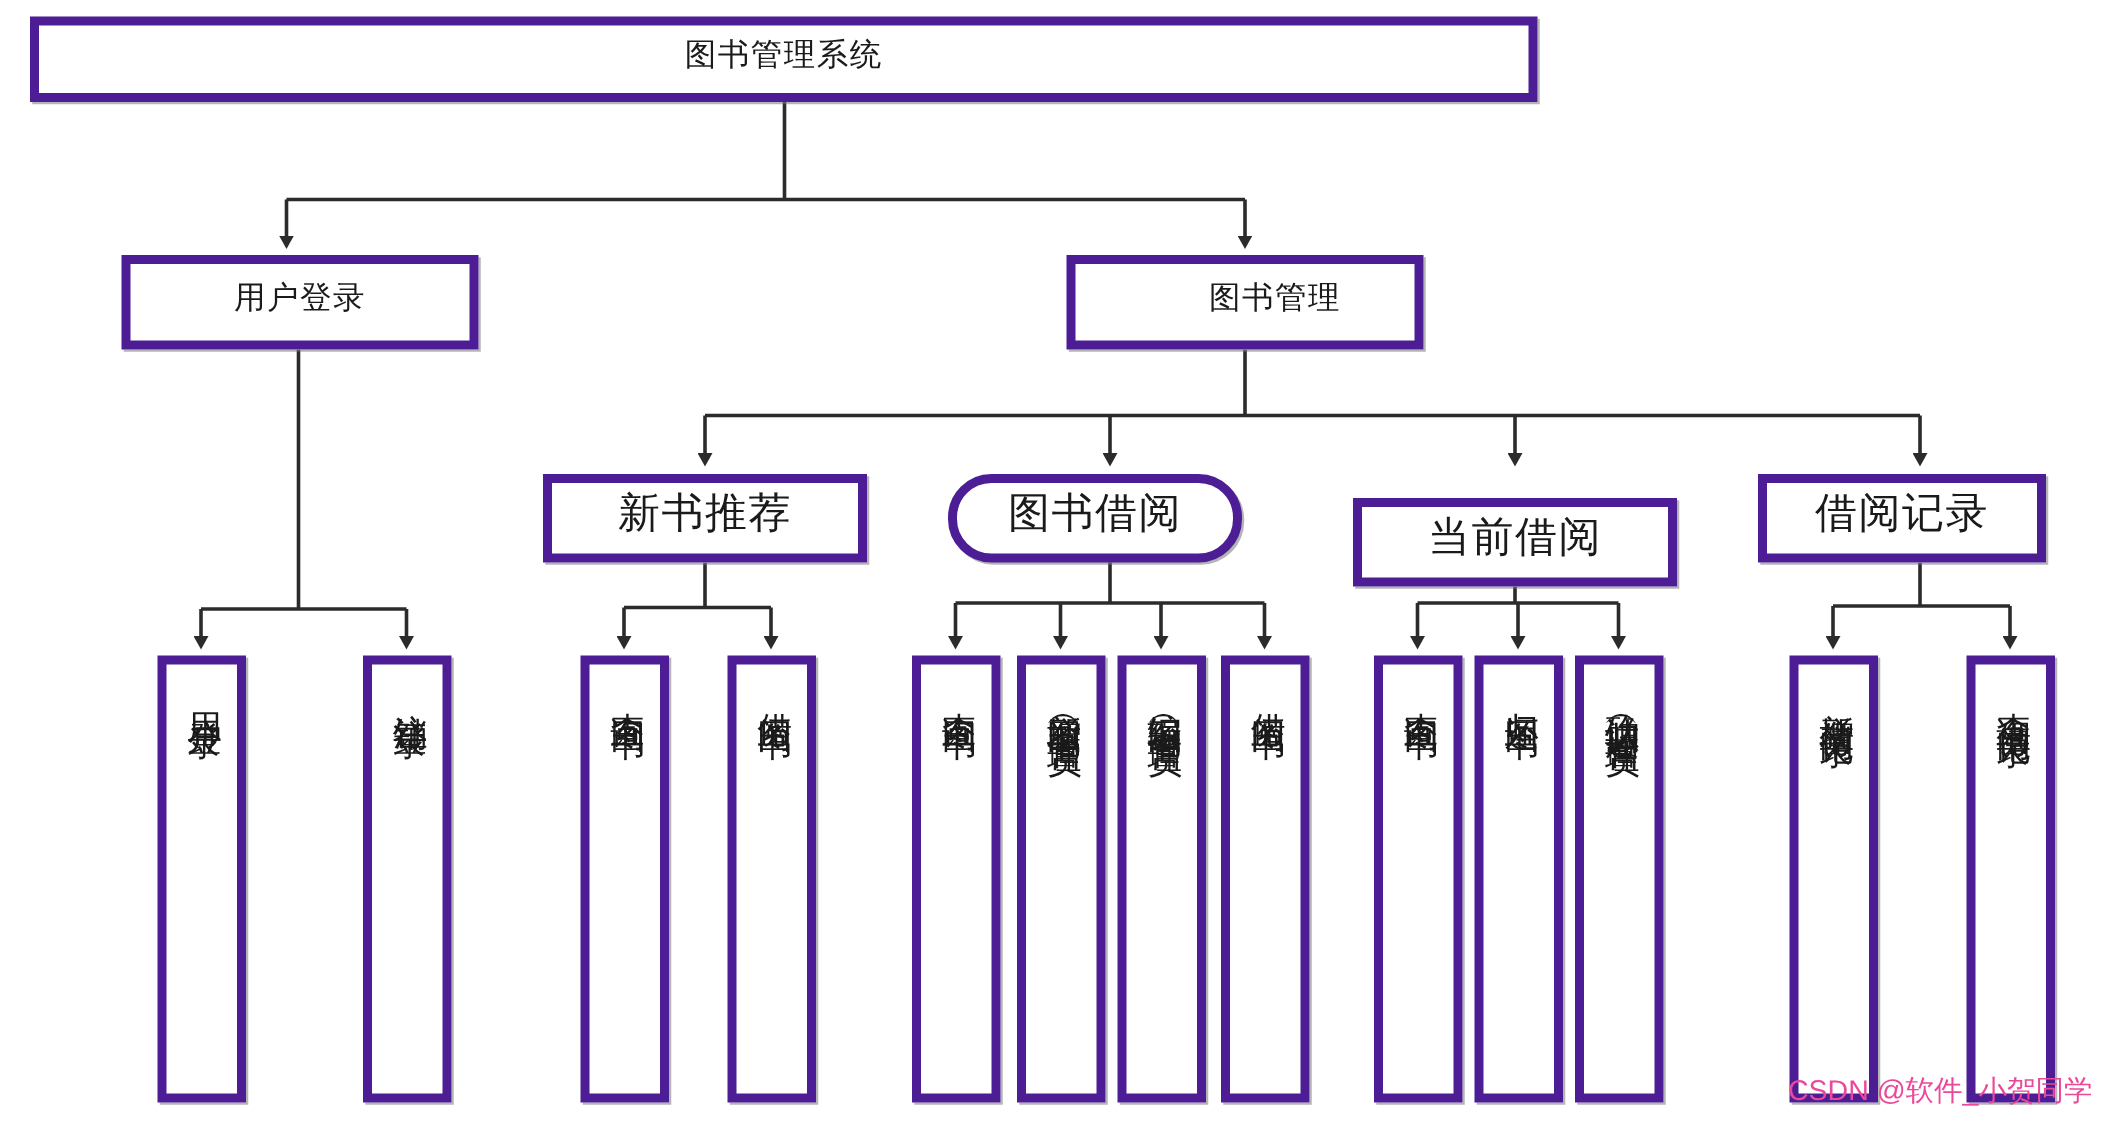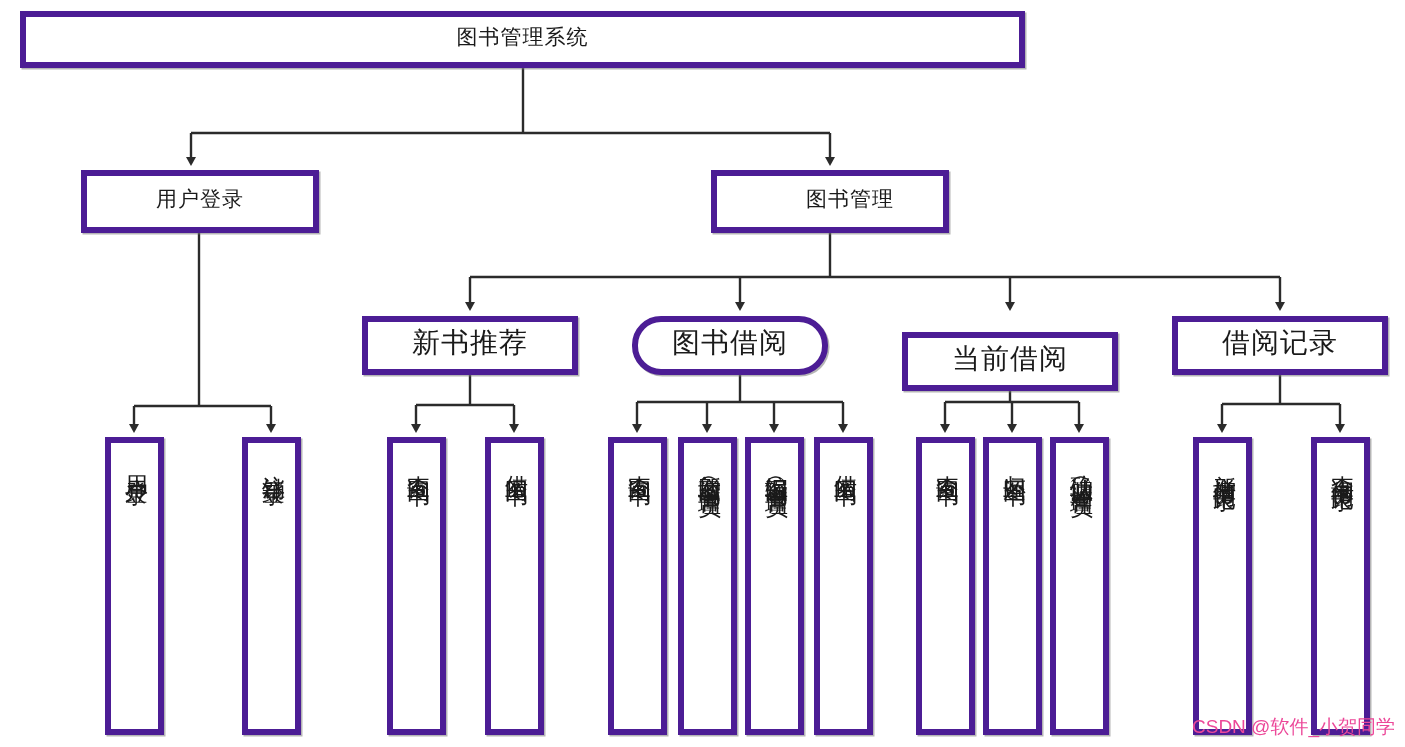--- a/index.html
+++ b/index.html
@@ -143,21 +143,21 @@
 
   <div class="node level3" style="left:362px; top:316px; width:216px; height:59px;">
     <span class="node-label">新书推荐</span>
   </div>
   <div class="node level3" style="left:632px; top:316px; width:196px; height:59px;border-radius:29px;">
     <span class="node-label">图书借阅</span>
   </div>
   <div class="node level3" style="left:902px; top:332px; width:216px; height:59px;">
     <span class="node-label">当前借阅</span>
   </div>
-  <div class="node level3" style="left:1172px; top:316px; width:216px; height:59px;">
+  <div class="node level3" style="left:1172px; top:316px; width:192px; height:59px;">
     <span class="node-label">借阅记录</span>
   </div>
 
   <div class="node leaf" style="left:105px; top:437px; width:59px; height:298px;">
     <span class="node-label">用户登录</span>
   </div>
   <div class="node leaf" style="left:242px; top:437px; width:59px; height:298px;">
     <span class="node-label">注销登录</span>
   </div>
 

